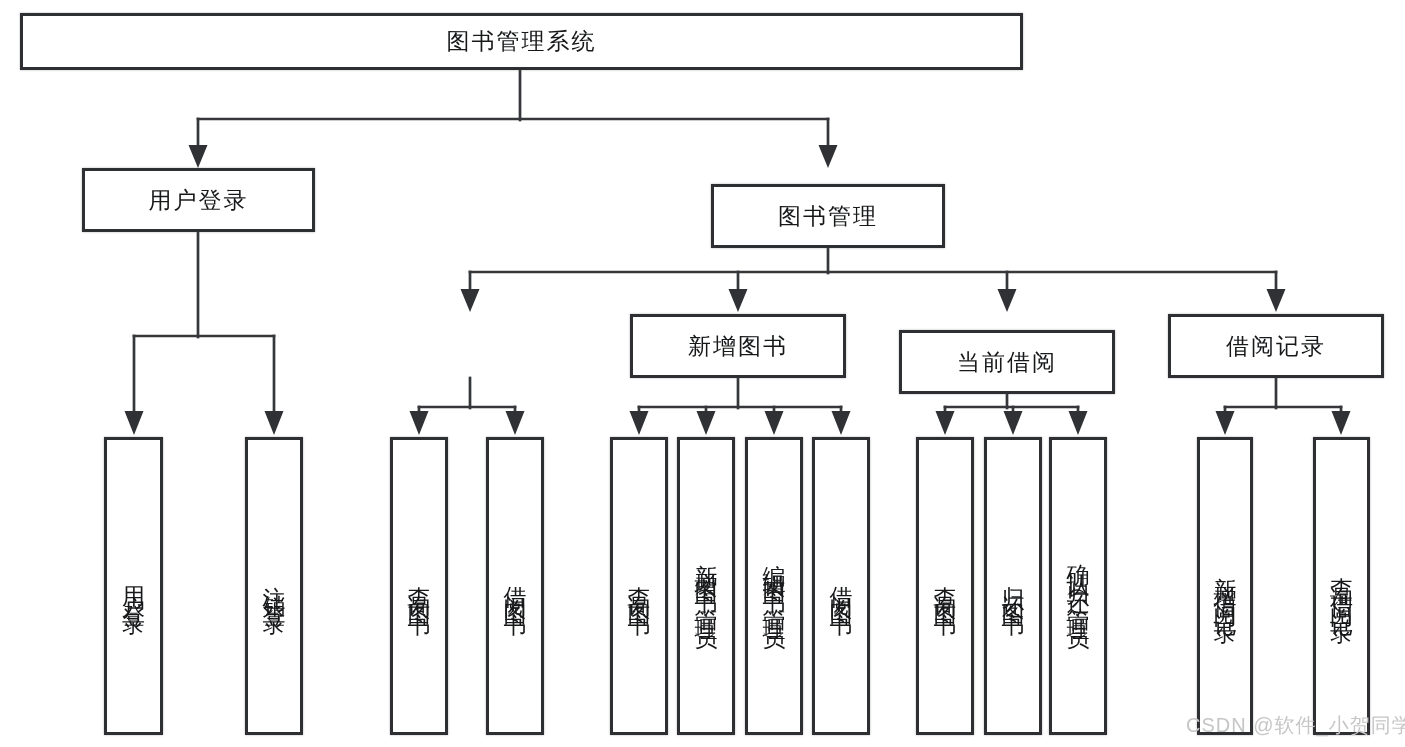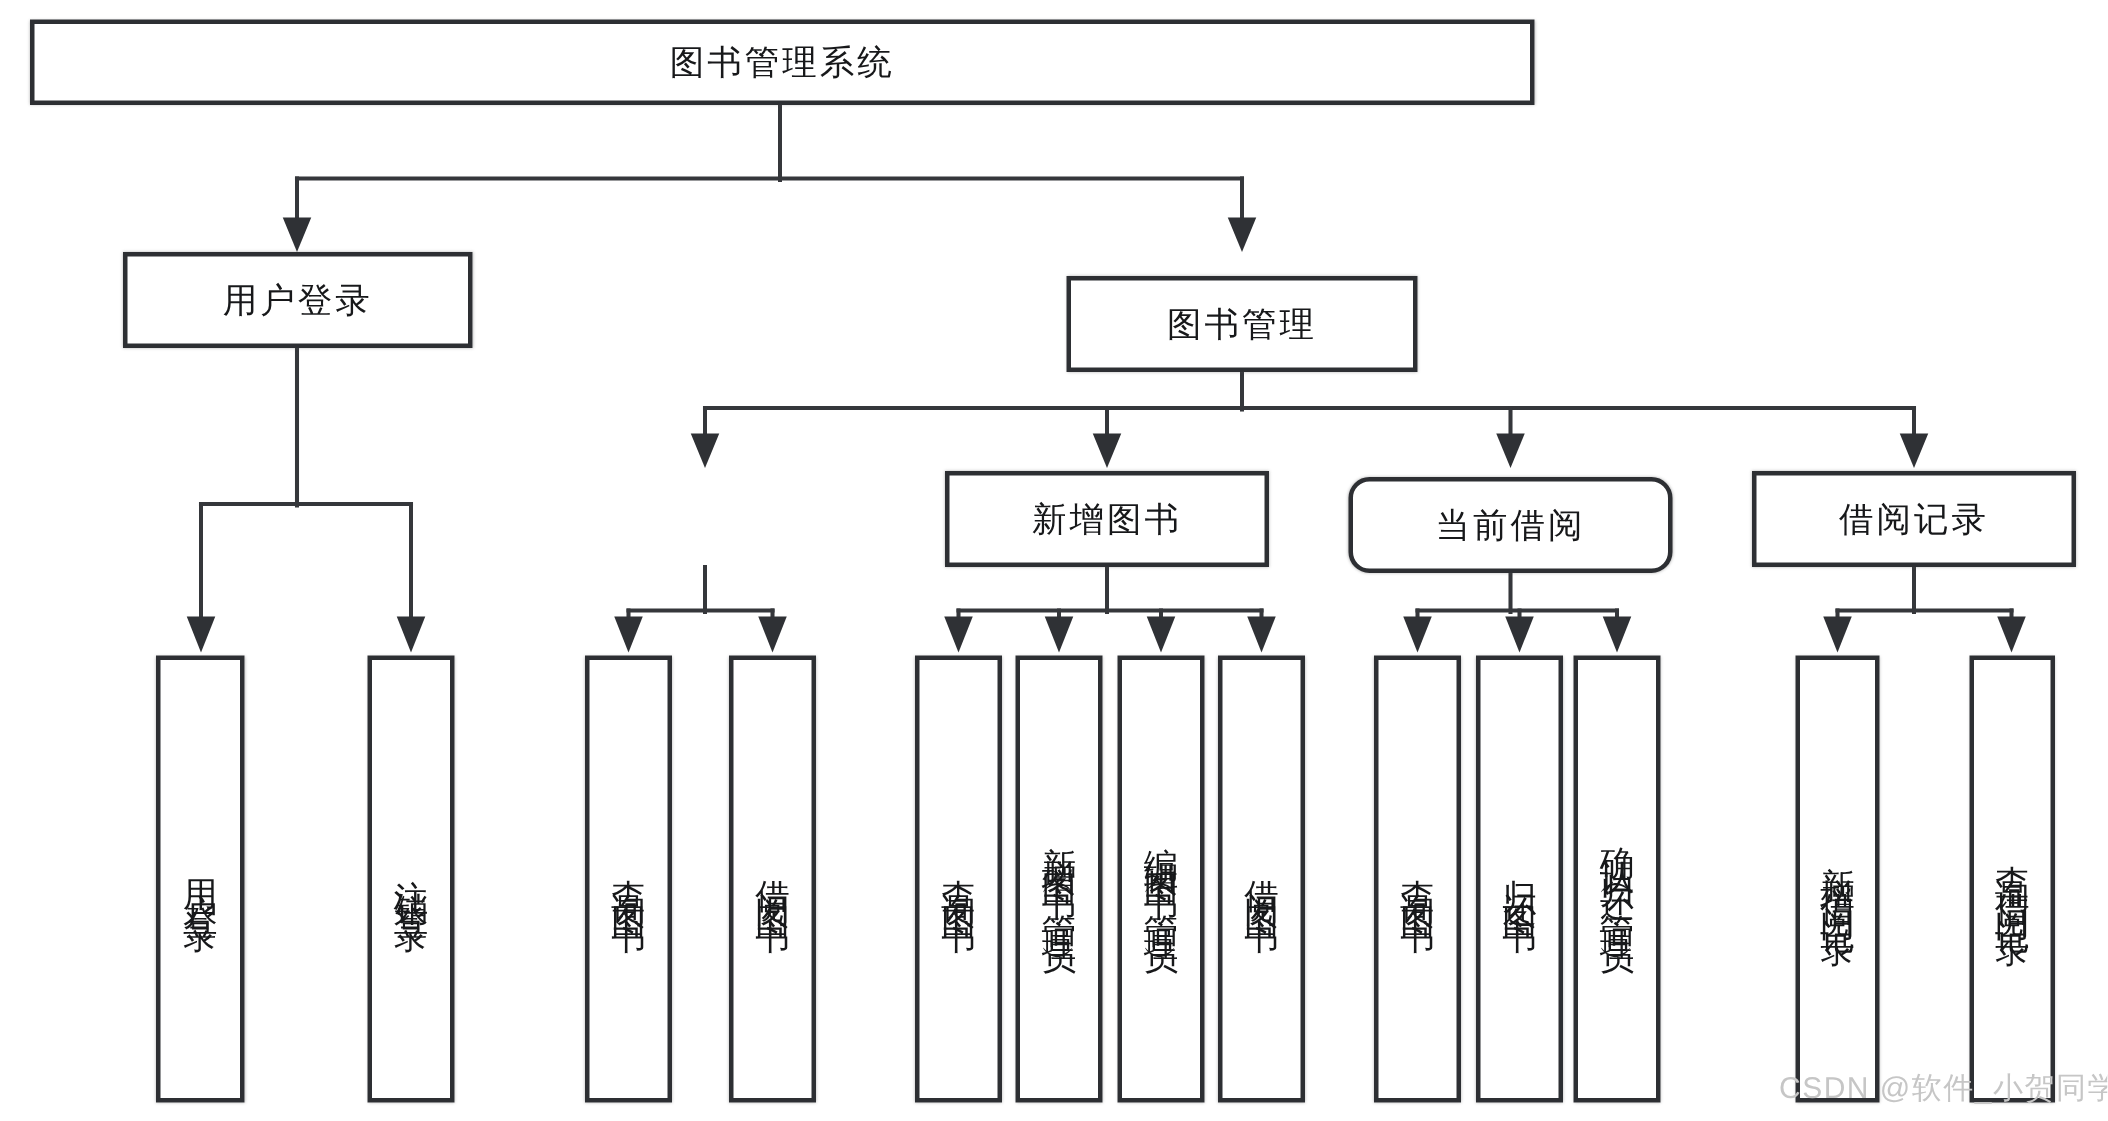--- a/index.html
+++ b/index.html
@@ -53,21 +53,21 @@
     white-space: nowrap;
   }
   
   .n-root { left: 20px;   top: 13px;  width: 1003px; height: 57px; align-items: center; }
   
   .n-ul   { left: 82px;   top: 168px; width: 233px;  height: 64px; }
   .n-bm   { left: 711px;  top: 168px; width: 234px;  height: 64px; margin-top: 16px; }
   
   .n-l3a  { left: 361px;  top: 314px; width: 219px;  height: 64px; }
   .n-l3b  { left: 630px;  top: 314px; width: 216px;  height: 64px; }
-  .n-l3c  { left: 899px;  top: 318px; width: 216px;  height: 64px; border-radius: 14px; }
+  .n-l3c  { left: 899px;  top: 330px; width: 216px;  height: 64px; }
   .n-l3d  { left: 1168px; top: 314px; width: 216px;  height: 64px; }
   
   .leaf   { top: 437px; height: 298px; font-size: 23px; }
   .lf1  { left: 104px;  width: 59px; }
   .lf2  { left: 245px;  width: 58px; }
   .lf3  { left: 390px;  width: 58px; }
   .lf4  { left: 486px;  width: 58px; }
   .lf5  { left: 610px;  width: 58px; }
   .lf6  { left: 677px;  width: 58px; }
   .lf7  { left: 745px;  width: 58px; }

